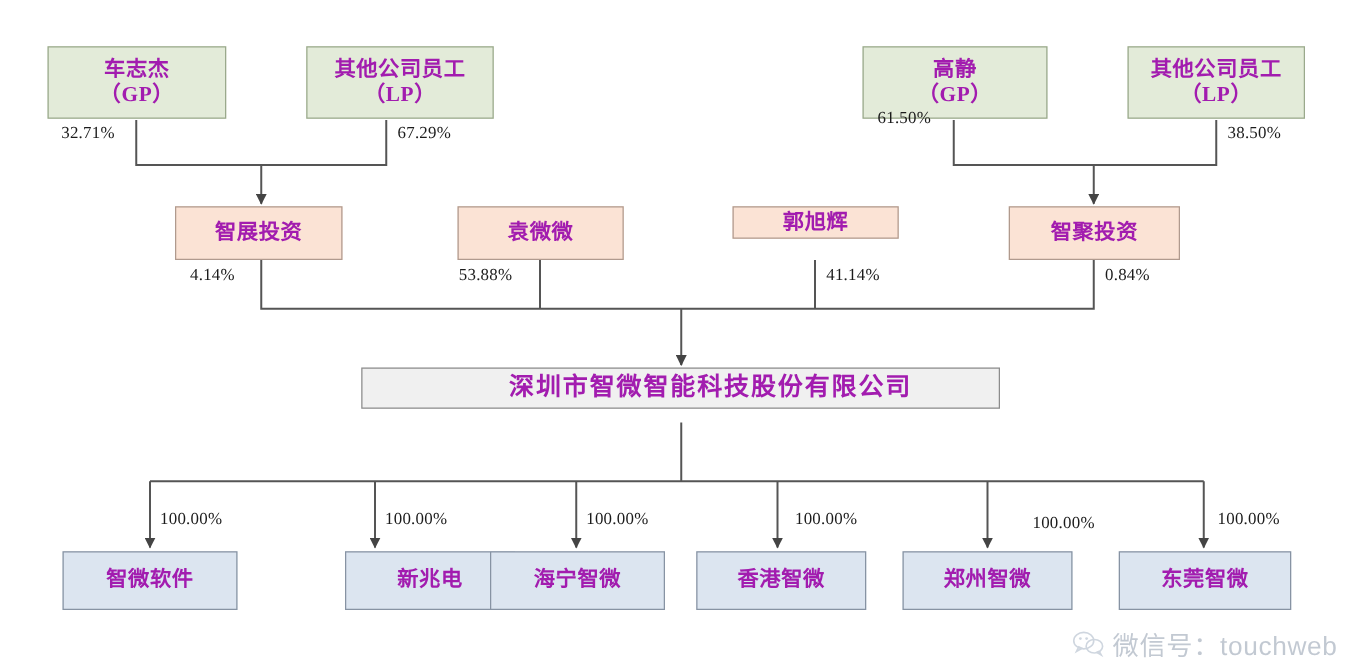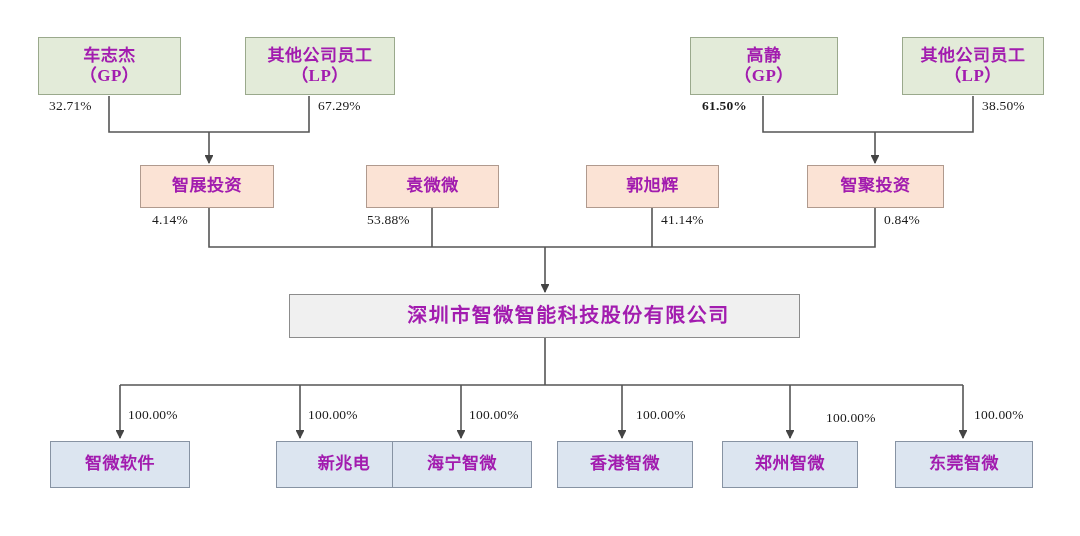--- a/index.html
+++ b/index.html
@@ -124,43 +124,54 @@
 （GP）</div>
   <div class="node tier-partner" style="left:245px; top:37px; width:150px; height:58px;">其他公司员工
 （LP）</div>
   <div class="node tier-partner" style="left:690px; top:37px; width:148px; height:58px;">高静
 （GP）</div>
   <div class="node tier-partner" style="left:902px; top:37px; width:142px; height:58px;">其他公司员工
 （LP）</div>
 
   <span class="pct" style="left:49px; top:98px;">32.71%</span>
   <span class="pct" style="left:318px; top:98px;">67.29%</span>
-  <span class="pct" style="left:702px; top:98px;font-weight:bold;">61.50%</span>
+  <span class="pct" style="left:702px; top:86px;">61.50%</span>
   <span class="pct" style="left:982px; top:98px;">38.50%</span>
 
   <div class="node tier-holder" style="left:140px; top:165px; width:134px; height:43px;">智展投资</div>
   <div class="node tier-holder" style="left:366px; top:165px; width:133px; height:43px;">袁微微</div>
-  <div class="node tier-holder" style="left:586px; top:165px; width:133px; height:43px;">郭旭辉</div>
+  <div class="node tier-holder" style="left:586px; top:165px; width:133px; height:26px;">郭旭辉</div>
   <div class="node tier-holder" style="left:807px; top:165px; width:137px; height:43px;">智聚投资</div>
 
   <span class="pct" style="left:152px; top:212px;">4.14%</span>
   <span class="pct" style="left:367px; top:212px;">53.88%</span>
   <span class="pct" style="left:661px; top:212px;">41.14%</span>
   <span class="pct" style="left:884px; top:212px;">0.84%</span>
 
-  <div class="node tier-company" style="left:289px; top:294px; width:511px; height:44px;padding-left:48px;">深圳市智微智能科技股份有限公司</div>
+  <div class="node tier-company" style="left:289px; top:294px; width:511px; height:33px;padding-left:48px;">深圳市智微智能科技股份有限公司</div>
 
   <div class="node tier-subsidiary" style="left:50px; top:441px; width:140px; height:47px;">智微软件</div>
   <div class="node tier-subsidiary" style="left:232px; top:441px; width:136px; height:47px;margin-left:44px;">新兆电</div>
   <div class="node tier-subsidiary" style="left:392px; top:441px; width:140px; height:47px;">海宁智微</div>
   <div class="node tier-subsidiary" style="left:557px; top:441px; width:136px; height:47px;">香港智微</div>
   <div class="node tier-subsidiary" style="left:895px; top:441px; width:138px; height:47px;">东莞智微</div>
   <div class="node tier-subsidiary" style="left:722px; top:441px; width:136px; height:47px;">郑州智微</div>
 
   <span class="pct" style="left:128px; top:407px;">100.00%</span>
   <span class="pct" style="left:308px; top:407px;">100.00%</span>
   <span class="pct" style="left:469px; top:407px;">100.00%</span>
   <span class="pct" style="left:636px; top:407px;">100.00%</span>
   <span class="pct" style="left:826px; top:410px;">100.00%</span>
   <span class="pct" style="left:974px; top:407px;">100.00%</span>
 
+  <div id="watermark">
+    <svg width="26" height="22" viewBox="0 0 26 22">
+      <ellipse cx="9" cy="8.5" rx="8" ry="6.6" fill="none" stroke="#8fa0b5" stroke-width="1.3"></ellipse>
+      <path d="M 5 13.5 L 3.2 17.2 L 7.6 14.6 Z" fill="none" stroke="#8fa0b5" stroke-width="1.3"></path>
+      <circle cx="6.3" cy="6.8" r="1.1" fill="#8fa0b5"></circle>
+      <circle cx="11.3" cy="6.8" r="1.1" fill="#8fa0b5"></circle>
+      <ellipse cx="17.5" cy="13" rx="6.6" ry="5.4" fill="none" stroke="#8fa0b5" stroke-width="1.3"></ellipse>
+      <path d="M 21.3 17 L 23 20 L 19.4 17.9 Z" fill="none" stroke="#8fa0b5" stroke-width="1.3"></path>
+    </svg>
+    <span class="wm-text">微信号：touchweb</span>
+  </div>
 
 </div>
 
 </body></html>

